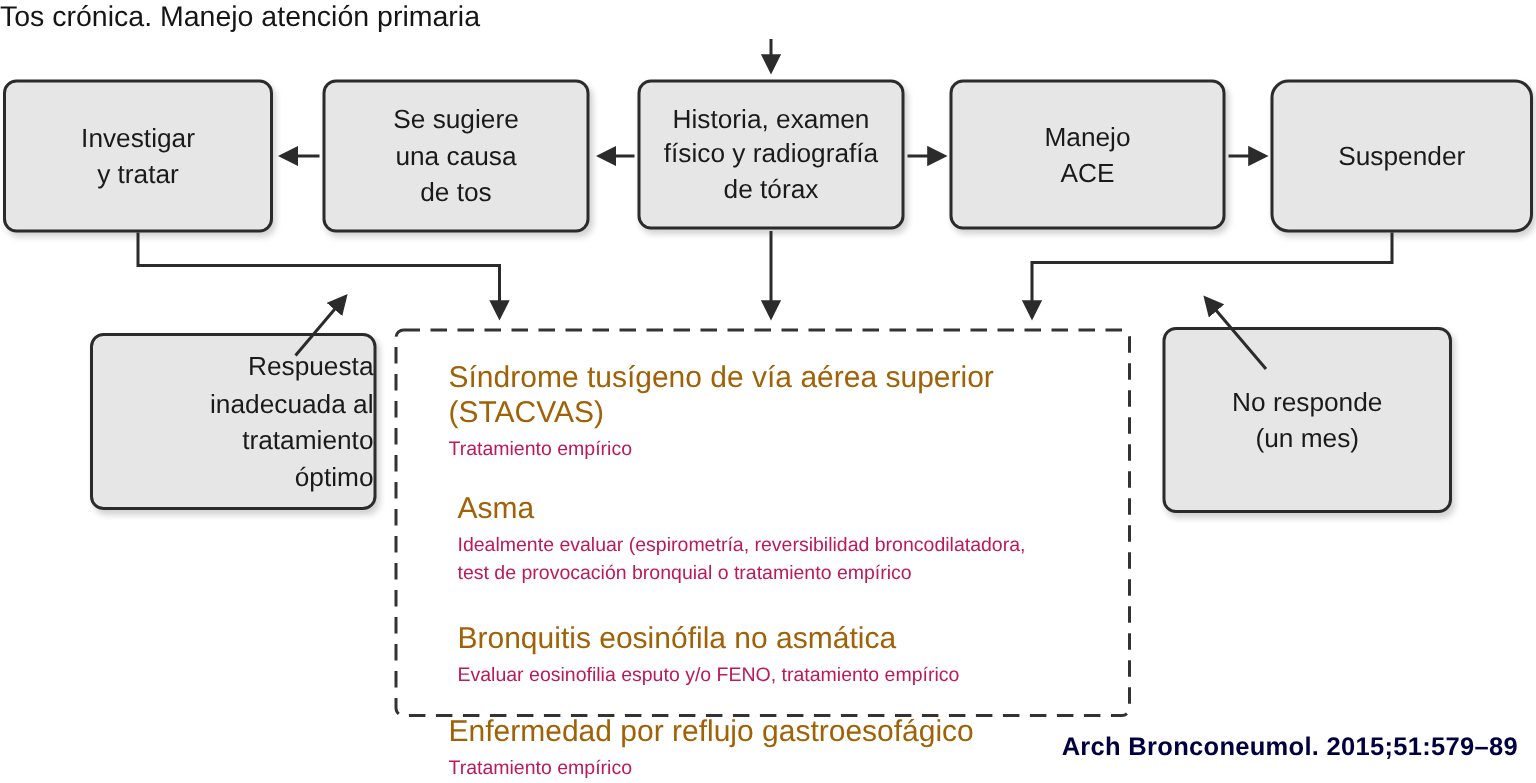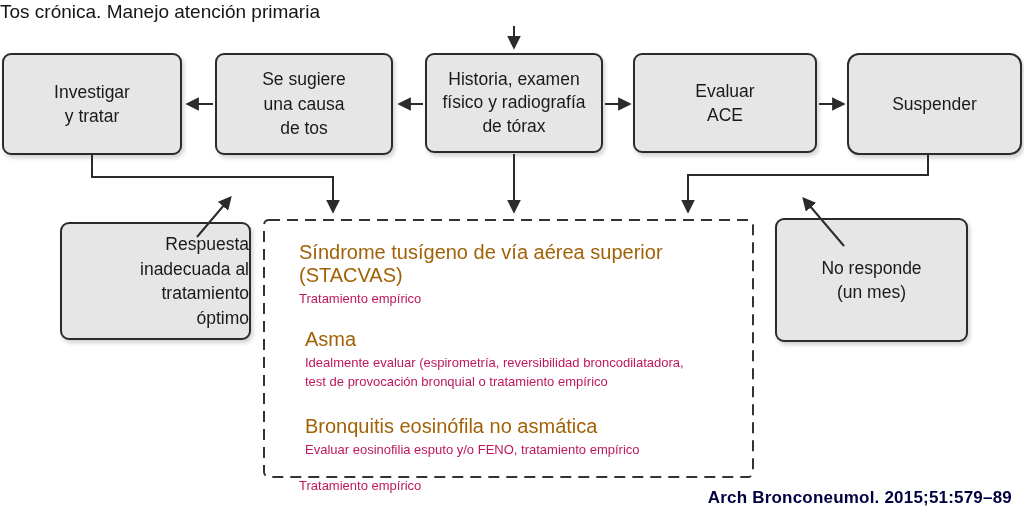--- a/index.html
+++ b/index.html
@@ -61,21 +61,21 @@
     <span>Se sugiere
 una causa
 de tos</span>
   </div>
   <div class="fbox" id="box-historia">
     <span>Historia, examen
 físico y radiografía
 de tórax</span>
   </div>
   <div class="fbox" id="box-enzima">
-    <span>Evaluar
+    <span>Manejo
 ACE</span>
   </div>
   <div class="fbox" id="box-suspender">
     <span>Suspender</span>
   </div>
 
   <div class="fbox" id="note-left">
     <span>Respuesta
 inadecuada al
 tratamiento
@@ -94,20 +94,21 @@
     <div class="sec ind" id="sec-asma">
       <p class="sec-heading">Asma</p>
       <p class="sec-detail">Idealmente evaluar (espirometría, reversibilidad broncodilatadora,
 test de provocación bronquial o tratamiento empírico</p>
     </div>
     <div class="sec ind" id="sec-bronquitis">
       <p class="sec-heading">Bronquitis eosinófila no asmática</p>
       <p class="sec-detail">Evaluar eosinofilia esputo y/o FENO, tratamiento empírico</p>
     </div>
     <div class="sec" id="sec-reflujo">
+      <p class="sec-heading">Enfermedad por reflujo gastroesofágico</p>
       <p class="sec-detail">Tratamiento empírico</p>
     </div>
   </div>
 
   <svg class="overlay" width="1024" height="522" viewBox="0 0 1024 522">
     <defs>
       <marker id="ah" viewBox="0 0 10 10" refX="8" refY="5" markerWidth="6.8" markerHeight="6.8" orient="auto">
         <path d="M0,0 L10,5 L0,10 Z" fill="#2b2b2b"></path>
       </marker>
     </defs>

